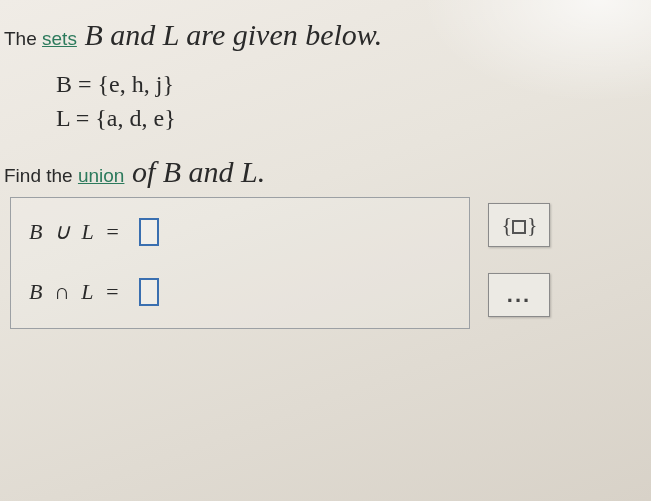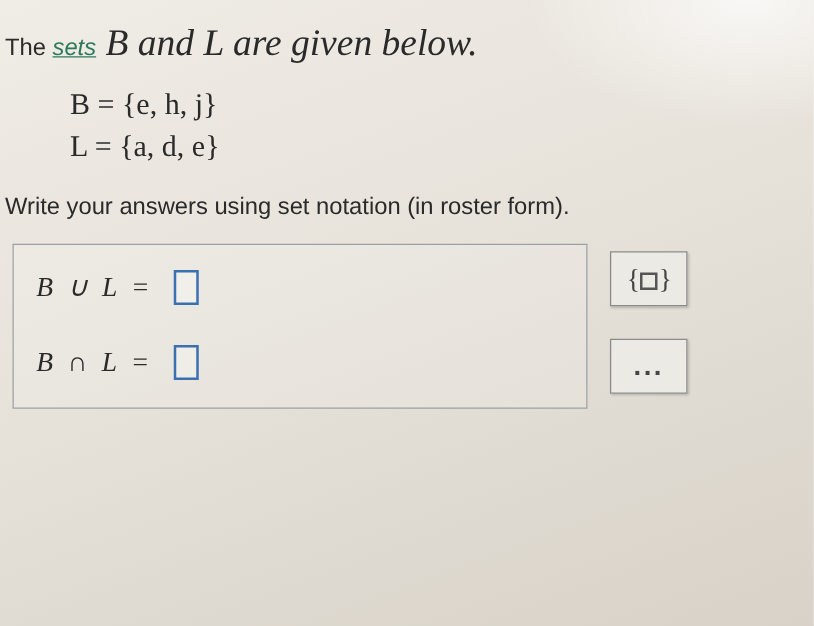--- a/index.html
+++ b/index.html
@@ -9,21 +9,21 @@
       font-family: Arial, sans-serif;
       font-size: 19px;
       color: #2a2a2a;
       background: linear-gradient(160deg, #f0ece6 0%, #e8e4dc 40%, #d8d2c8 100%);
       padding: 18px 0 0 0;
       overflow: hidden;
       position: relative;
     }
     .content { padding-left: 4px; }
     .line1 { margin-bottom: 16px; }
-    .underline { color: #2c7a5c; text-decoration: underline; cursor: pointer; font-style: italic; }
+    .underline { color: #2c7a5c; text-decoration: underline; cursor: pointer; }
     .math-block { margin: 10px 0 20px 52px; font-family: 'Times New Roman', serif; font-size: 24px; line-height: 1.4; }
     .math-inline { font-family: 'Times New Roman', serif; font-style: italic; font-size: 30px; }
     .instr { margin-bottom: 8px; }
     .instr3 { margin-bottom: 18px; }
     .answer-area { display: flex; gap: 18px; padding-left: 6px; }
     .answer-box {
       border: 1px solid #9ca0a4;
       background: rgba(255,255,255,0.15);
       padding: 20px 18px 22px 18px;
       width: 460px;
@@ -90,23 +90,25 @@
 
   <p class="line1">
     <span>The </span><a class="underline">sets</a><span class="math-inline"> B and L are given below.</span>
   </p>
 
   <div class="math-block">
     <div>B = {e, h, j}</div>
     <div>L = {a, d, e}</div>
   </div>
 
+  <p class="instr">
+    <span>Find the </span><a class="underline">union</a><span class="math-inline"> of B and L.</span>
+  </p>
 
 
-  <p class="instr3">Write your answers using set notation (in roster form).</p>
 
   <div class="answer-area">
 
     <div class="answer-box">
       <div class="answer-row">
         <span class="expr">B ∪ L =</span>
         <span class="input-slot"></span>
       </div>
       <div class="answer-row">
         <span class="expr">B ∩ L =</span>

